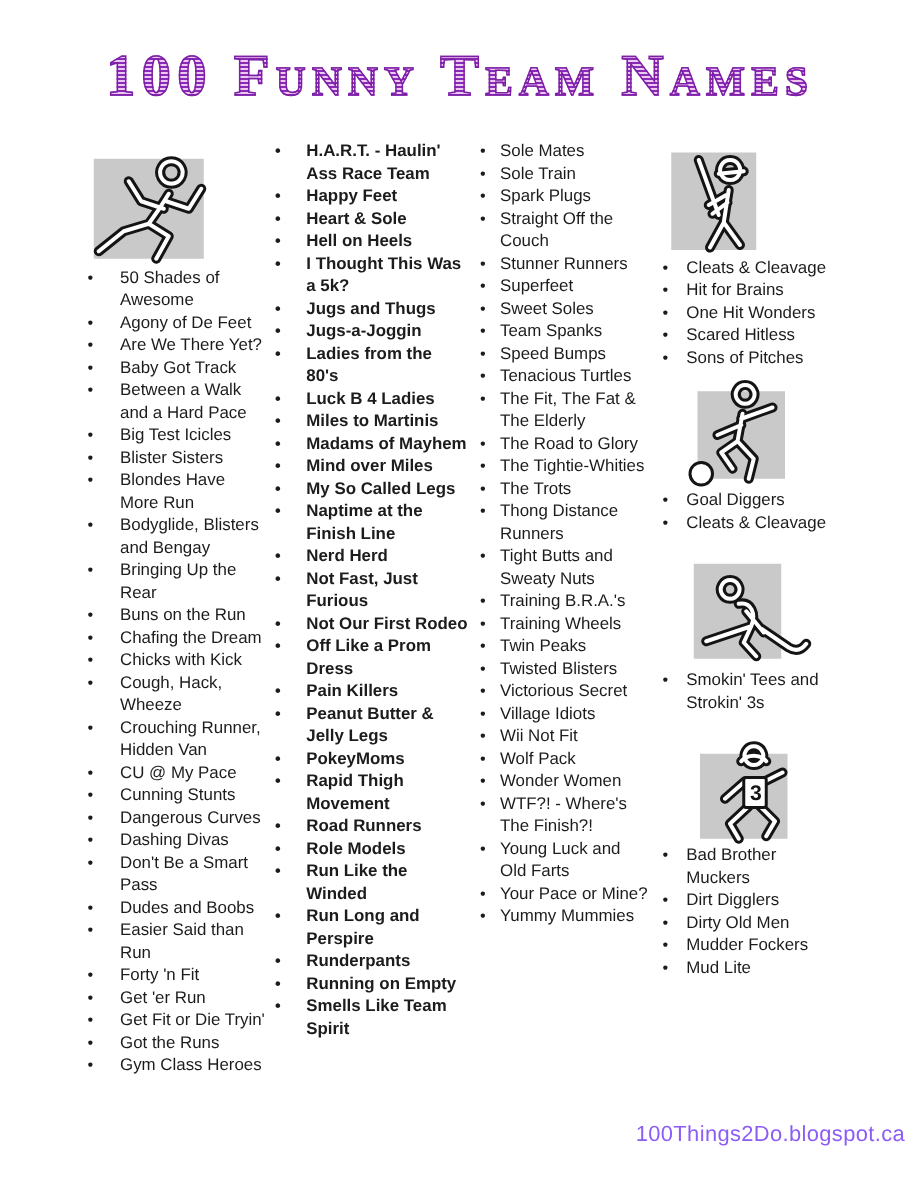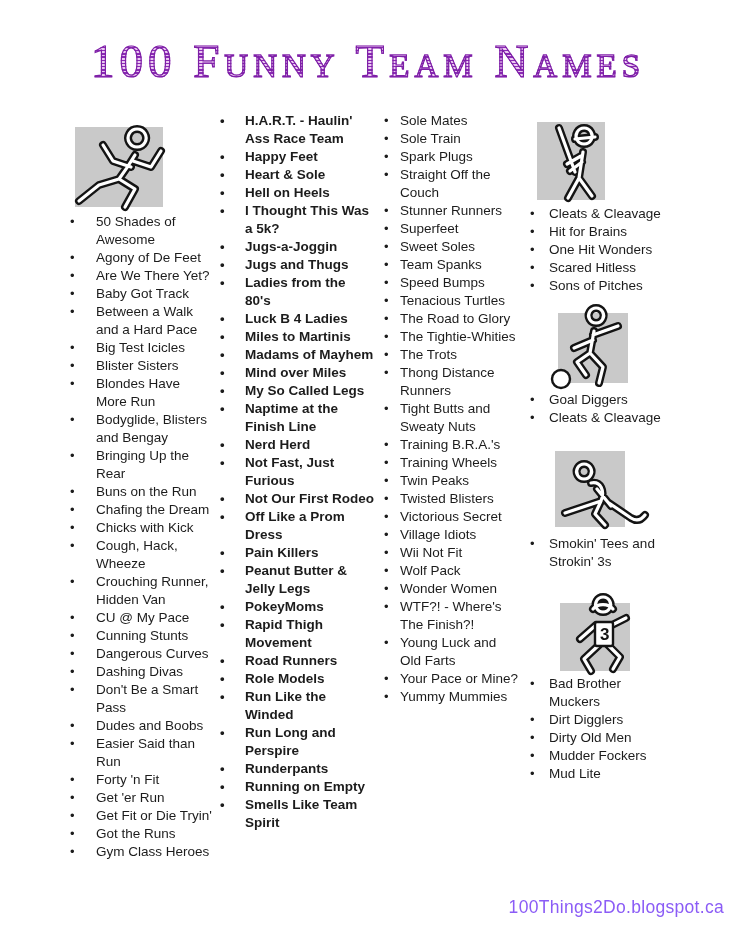--- a/index.html
+++ b/index.html
@@ -6,21 +6,21 @@
   body{
     width:736px;height:951px;position:relative;background:#ffffff;
     font-family:"Liberation Sans","DejaVu Sans",sans-serif;
     color:#1c1c1c;overflow:hidden;
   }
   
   h1#title{
     position:absolute;top:34px;left:0;width:736px;margin:0;
     text-align:center;
     font-family:"Liberation Serif","DejaVu Serif",serif;
-    font-variant:small-caps;font-weight:normal;
+    font-variant:small-caps;font-weight:bold;
     font-size:47px;letter-spacing:5px;
     color:#9b30c9;
     background:repeating-linear-gradient(180deg,#8a2bb5 0 1.5px,#ecc9f2 1.5px 3.2px);
     -webkit-background-clip:text;background-clip:text;
     -webkit-text-fill-color:transparent;
     -webkit-text-stroke:1.2px #7d1fa6;
   }
   
   .col{position:absolute;}
   #col1{left:62px;top:125px;width:150px;}
@@ -107,22 +107,22 @@
     </ul>
 </div>
 
 <div class="col" id="col2">
   <ul class="names">
       <li>H.A.R.T. - Haulin' Ass Race Team</li>
       <li>Happy Feet</li>
       <li>Heart &amp; Sole</li>
       <li>Hell on Heels</li>
       <li>I Thought This Was a 5k?</li>
+      <li>Jugs and Thugs</li>
       <li>Jugs-a-Joggin</li>
-      <li>Jugs and Thugs</li>
       <li>Ladies from the 80's</li>
       <li>Luck B 4 Ladies</li>
       <li>Miles to Martinis</li>
       <li>Madams of Mayhem</li>
       <li>Mind over Miles</li>
       <li>My So Called Legs</li>
       <li>Naptime at the Finish Line</li>
       <li>Nerd Herd</li>
       <li>Not Fast, Just Furious</li>
       <li>Not Our First Rodeo</li>
@@ -146,20 +146,21 @@
       <li>Sole Mates</li>
       <li>Sole Train</li>
       <li>Spark Plugs</li>
       <li>Straight Off the Couch</li>
       <li>Stunner Runners</li>
       <li>Superfeet</li>
       <li>Sweet Soles</li>
       <li>Team Spanks</li>
       <li>Speed Bumps</li>
       <li>Tenacious Turtles</li>
+      <li>The Fit, The Fat &amp; The Elderly</li>
       <li>The Road to Glory</li>
       <li>The Tightie-Whities</li>
       <li>The Trots</li>
       <li>Thong Distance Runners</li>
       <li>Tight Butts and Sweaty Nuts</li>
       <li>Training B.R.A.'s</li>
       <li>Training Wheels</li>
       <li>Twin Peaks</li>
       <li>Twisted Blisters</li>
       <li>Victorious Secret</li>

